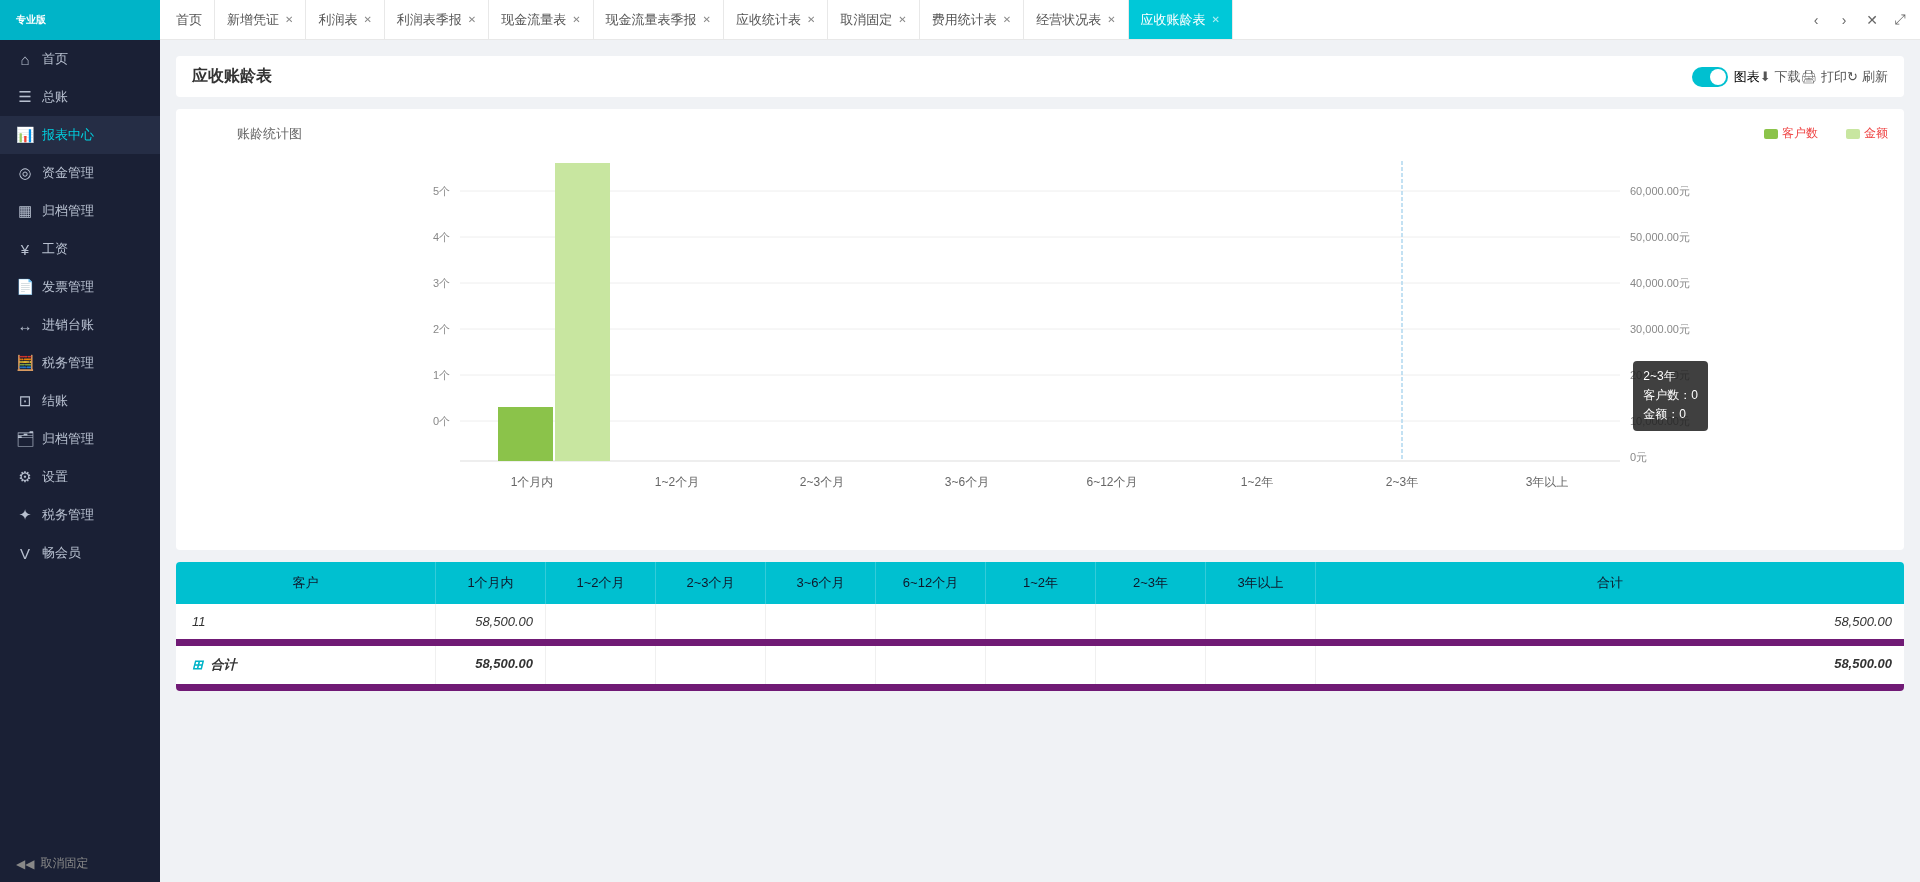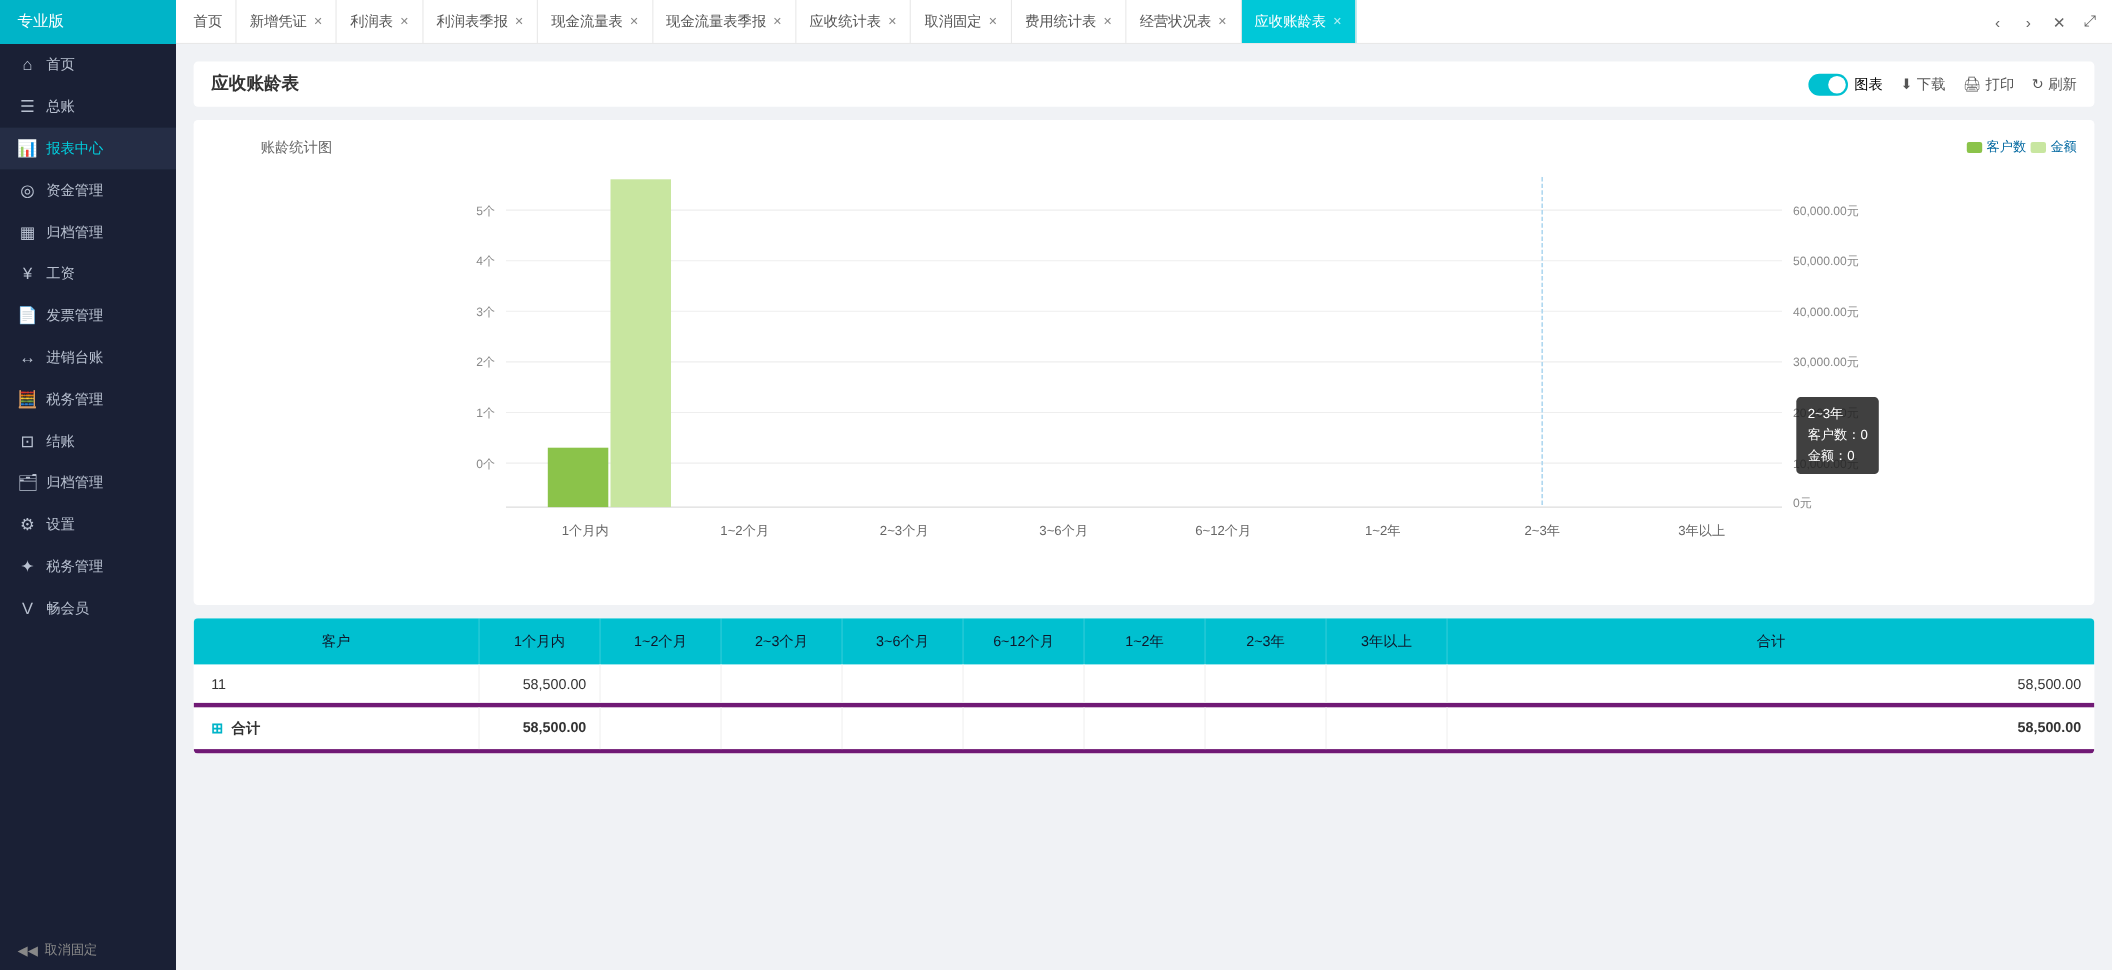--- a/index.html
+++ b/index.html
@@ -14,22 +14,22 @@
       flex-direction: column;
       flex-shrink: 0;
       height: 100%;
     }
     .sidebar-logo {
       background: #00b4c8;
       height: 40px;
       display: flex;
       align-items: center;
       padding: 0 16px;
-      font-size: 14px;
-      font-weight: normal;
+      font-size: 10px;
+      font-weight: bold;
       color: white;
     }
     .sidebar-item {
       display: flex;
       align-items: center;
       padding: 10px 16px;
       cursor: pointer;
       gap: 8px;
       font-size: 13px;
       color: #b8c0d0;
@@ -129,21 +129,21 @@
       border-radius: 4px;
     }
     .page-title {
       font-size: 16px;
       font-weight: bold;
       color: #333;
     }
     .header-actions {
       display: flex;
       align-items: center;
-      gap: 16px;
+      gap: 0;
     }
     .toggle-switch {
       display: flex;
       align-items: center;
       gap: 6px;
     }
     .toggle-track {
       width: 36px;
       height: 20px;
       background: #00c0d0;
@@ -181,23 +181,23 @@
       color: #666;
       margin-bottom: 8px;
       margin-left: 45px;
     }
     .chart-legend {
       position: absolute;
       top: 16px;
       right: 16px;
       display: flex;
       align-items: center;
-      gap: 4px;
+      gap: 28px;
       font-size: 12px;
-      color: #0369a1;
+      color: #ef4444;
     }
     .legend-item {
       display: flex;
       align-items: center;
       gap: 4px;
     }
     .legend-color {
       width: 14px;
       height: 10px;
       border-radius: 2px;
@@ -238,22 +238,23 @@
     }
     .th {
       padding: 12px 8px;
       text-align: center;
       border-right: 1px solid rgba(255,255,255,0.2);
     }
     .th:last-child { border-right: none; }
     .table-row {
       display: grid;
       grid-template-columns: 260px 110px 110px 110px 110px 110px 110px 110px 110px 1fr;
-      border-bottom: 4px solid #701a75;
+      border-bottom: 7px solid #701a75;
       font-size: 13px;
+      font-style: italic;
     }
     .table-row.total-row {
       font-weight: bold;
     }
     .td {
       padding: 10px 8px;
       text-align: center;
       color: #333;
       border-right: 1px solid #f0f0f0;
     }

